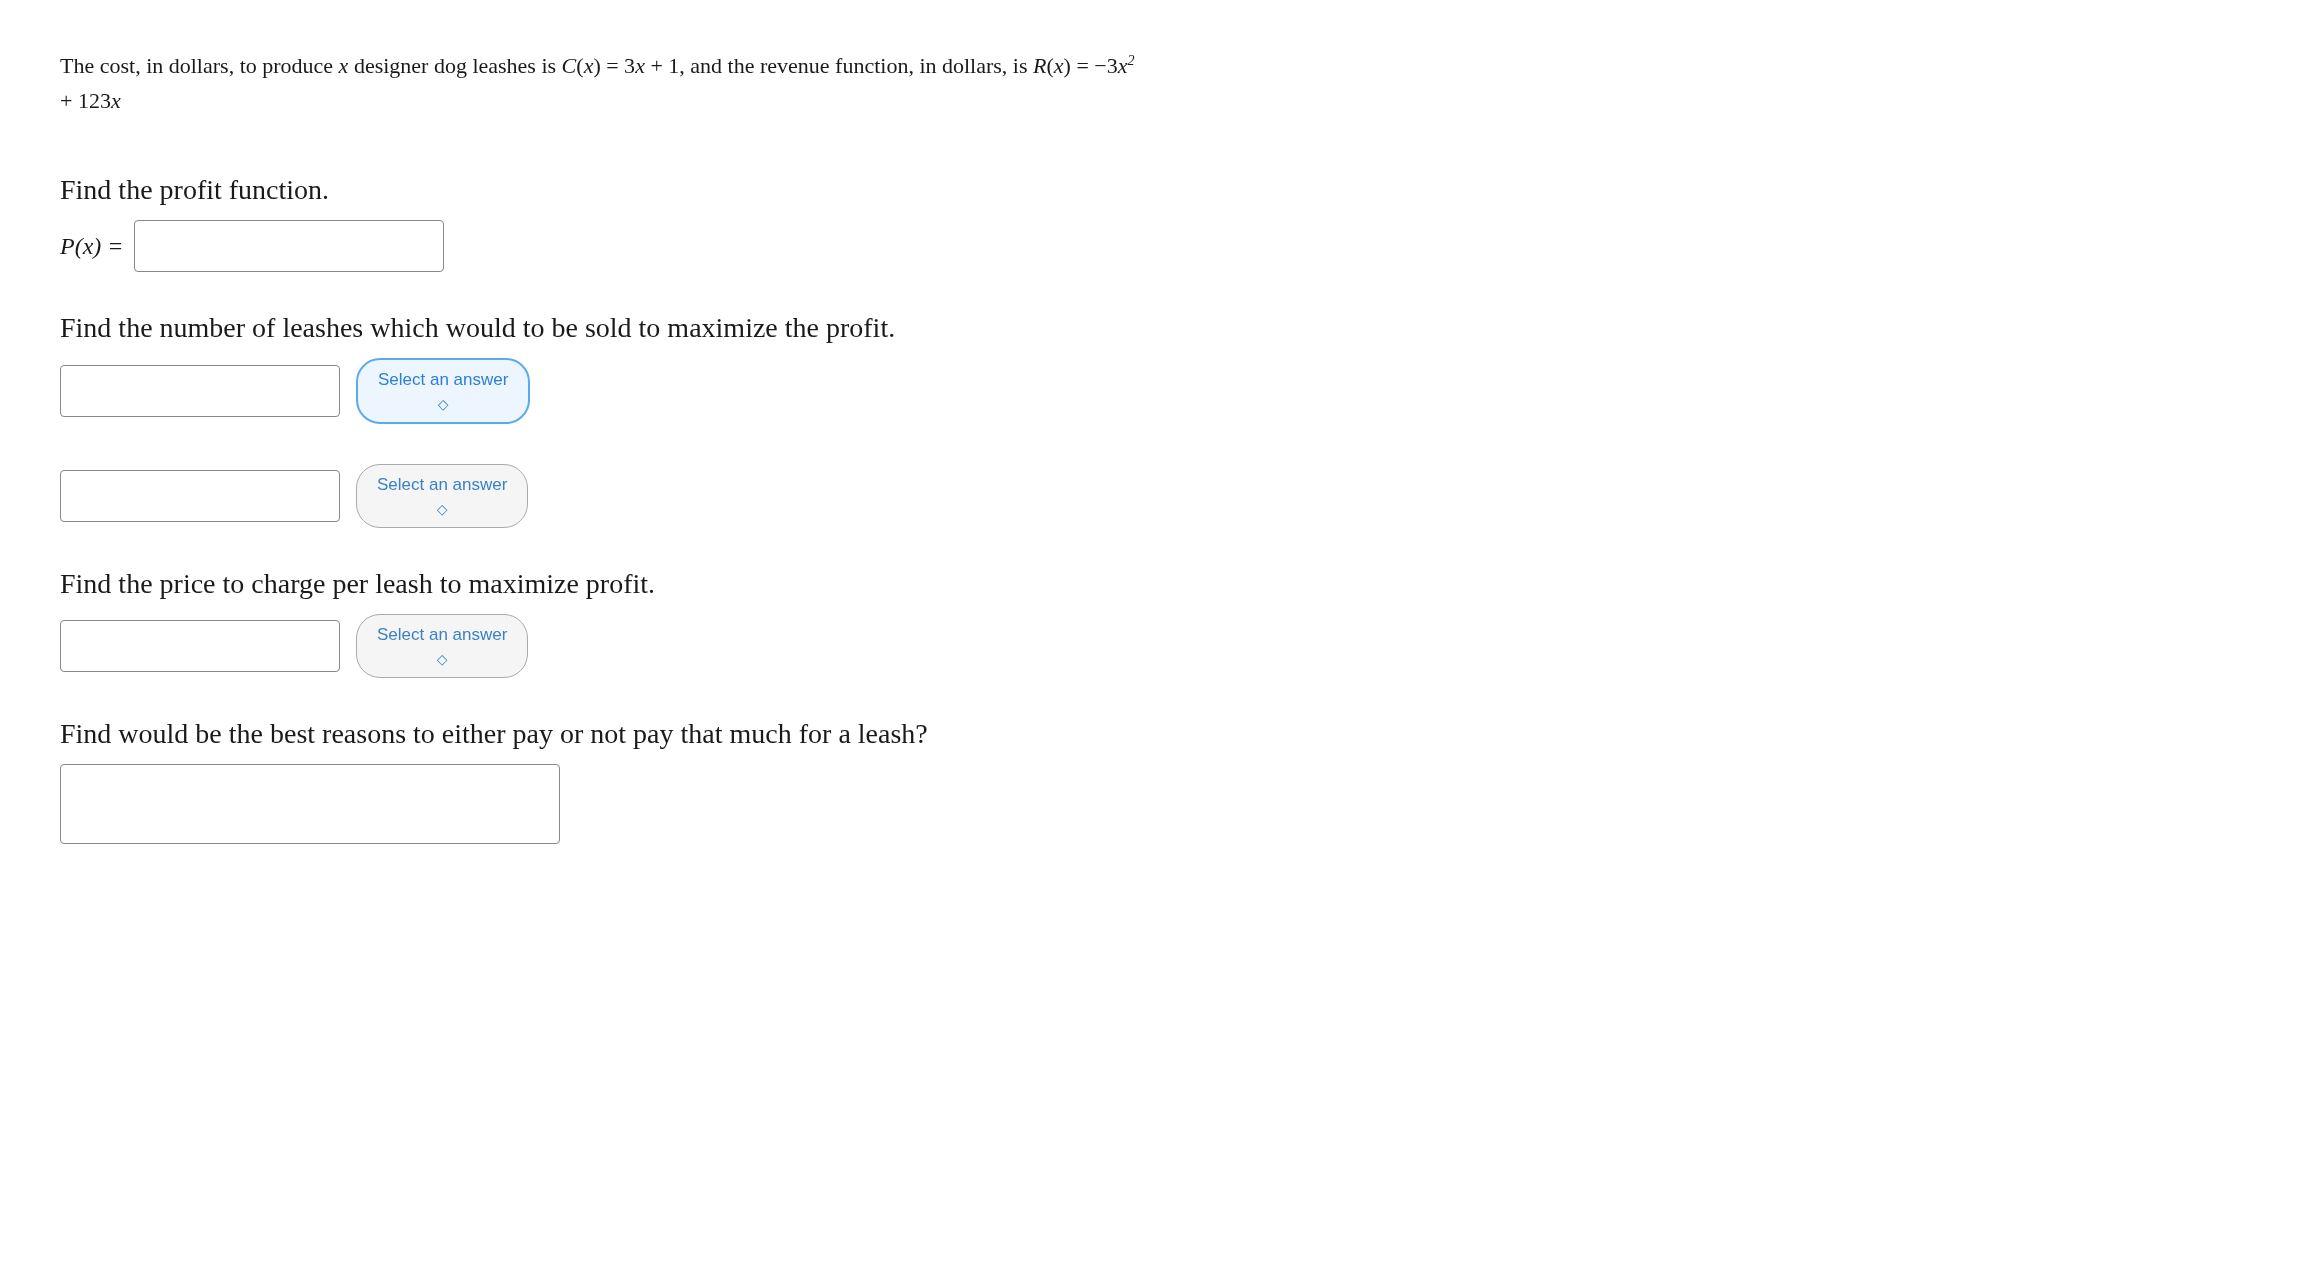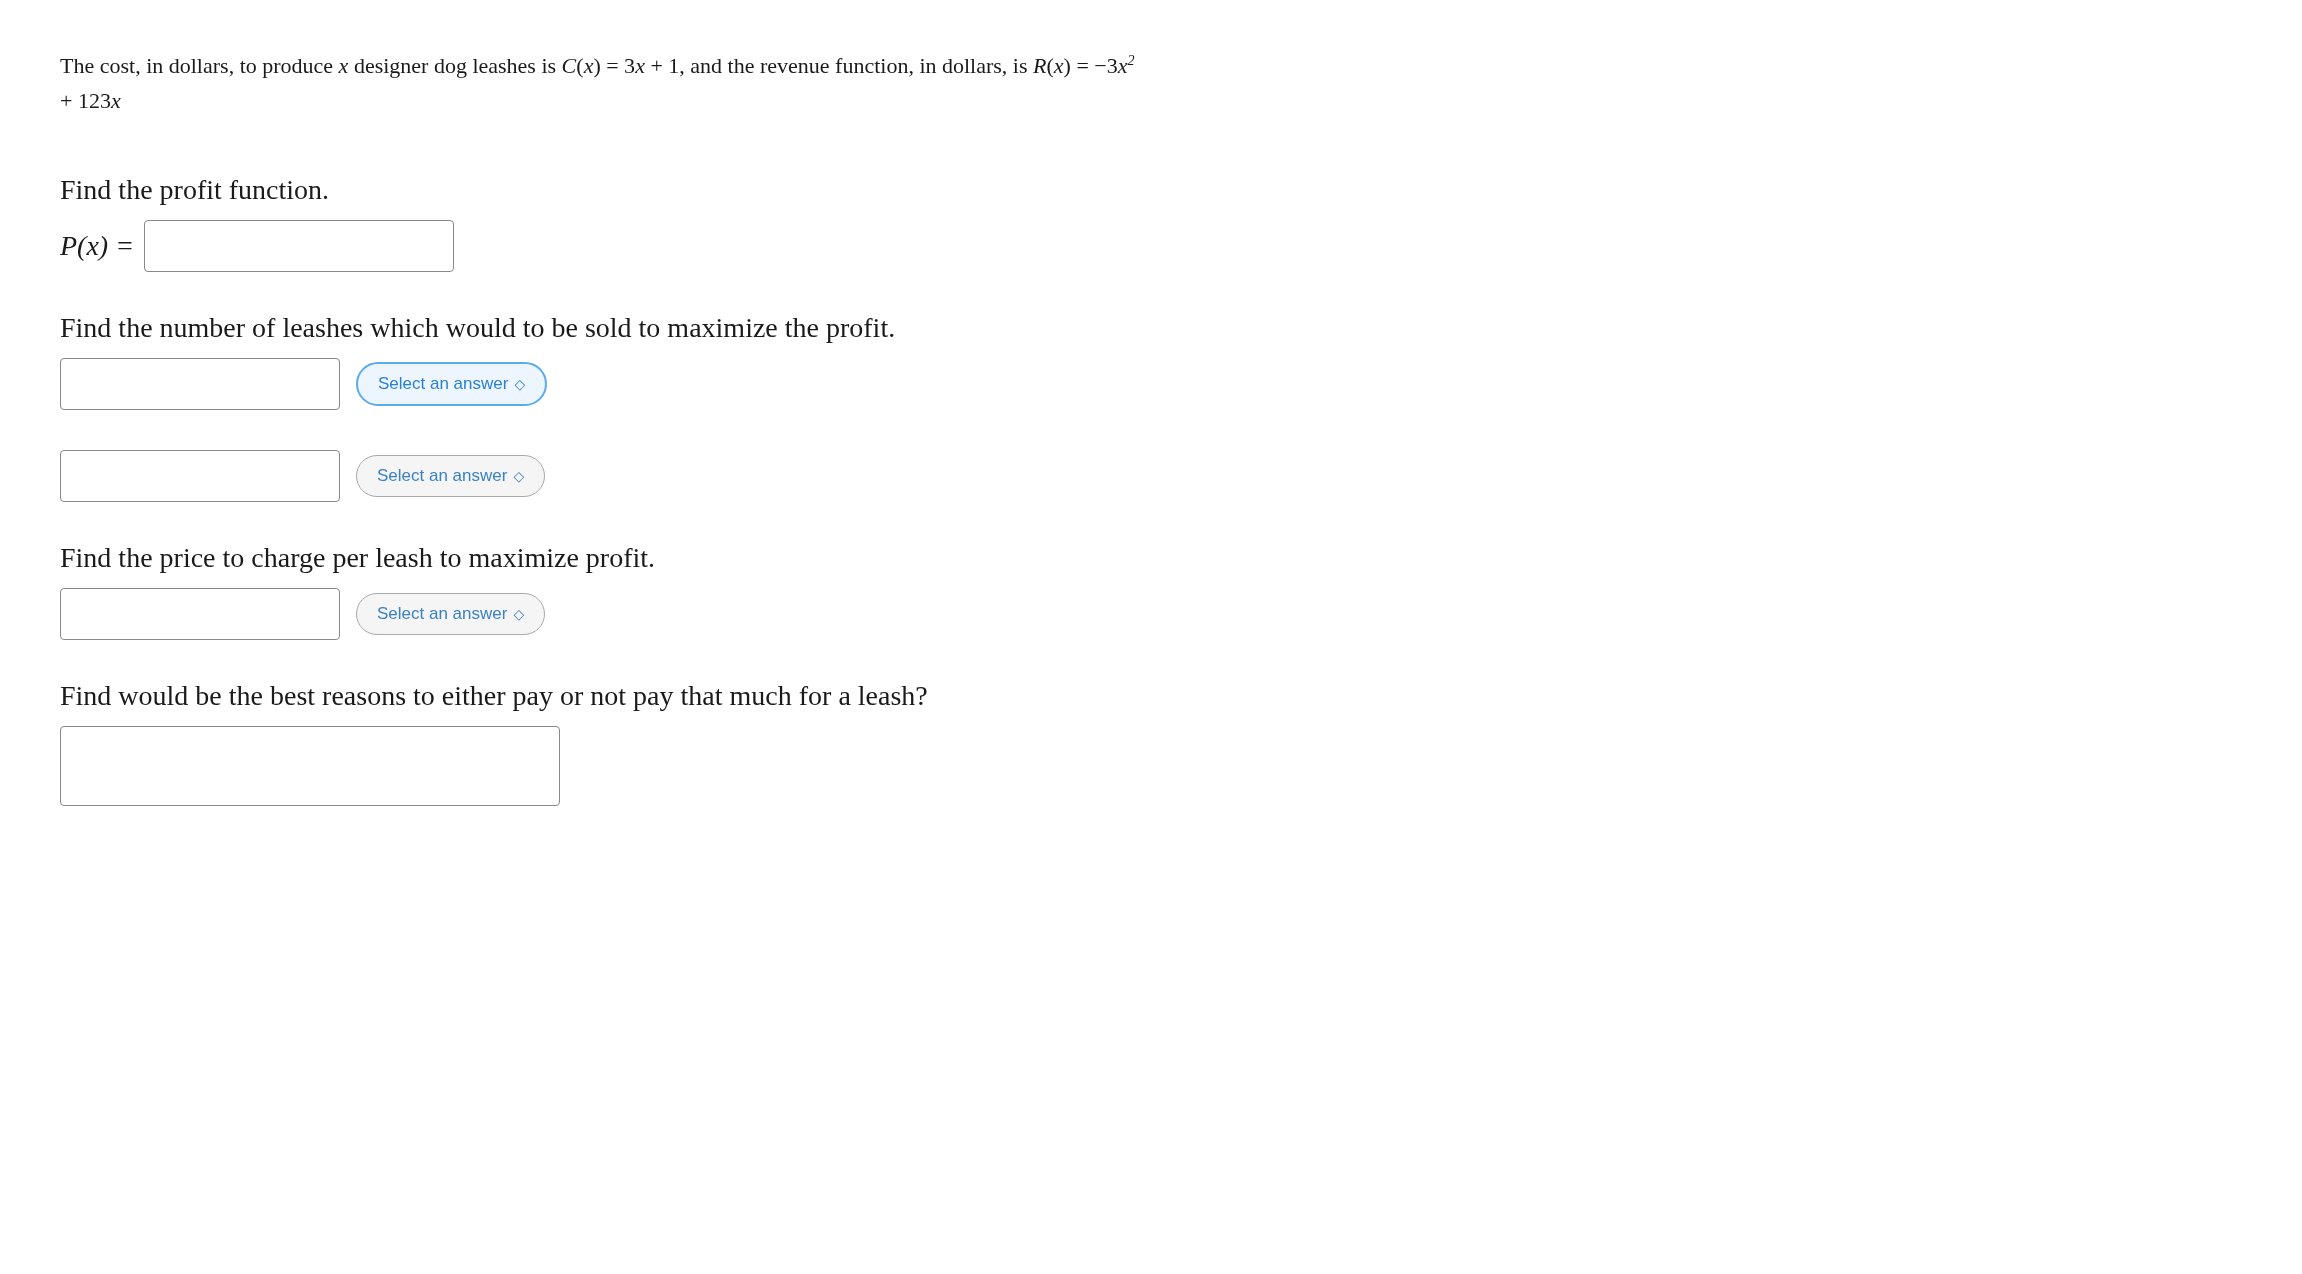--- a/index.html
+++ b/index.html
@@ -57,20 +57,21 @@
 
     .select-btn {
       display: flex;
       align-items: center;
       gap: 6px;
       padding: 10px 20px;
       border-radius: 24px;
       font-size: 17px;
       cursor: pointer;
       font-family: Arial, sans-serif;
+      flex-direction: column;
     }
 
     .select-btn.highlighted {
       border: 2px solid #5aabee;
       background: #edf6ff;
       color: #2b7fd4;
     }
 
     .select-btn.normal {
       border: 1.5px solid #aaa;
@@ -85,21 +86,21 @@
 
     .profit-row {
       display: flex;
       align-items: center;
       gap: 10px;
       margin-bottom: 14px;
     }
 
     .p-label {
       font-style: italic;
-      font-size: 28px;
+      font-size: 24px;
     }
 
     .profit-input {
       width: 310px;
       height: 52px;
       border: 1.5px solid #888;
       border-radius: 4px;
       font-size: 18px;
       padding: 6px 12px;
       outline: none;

